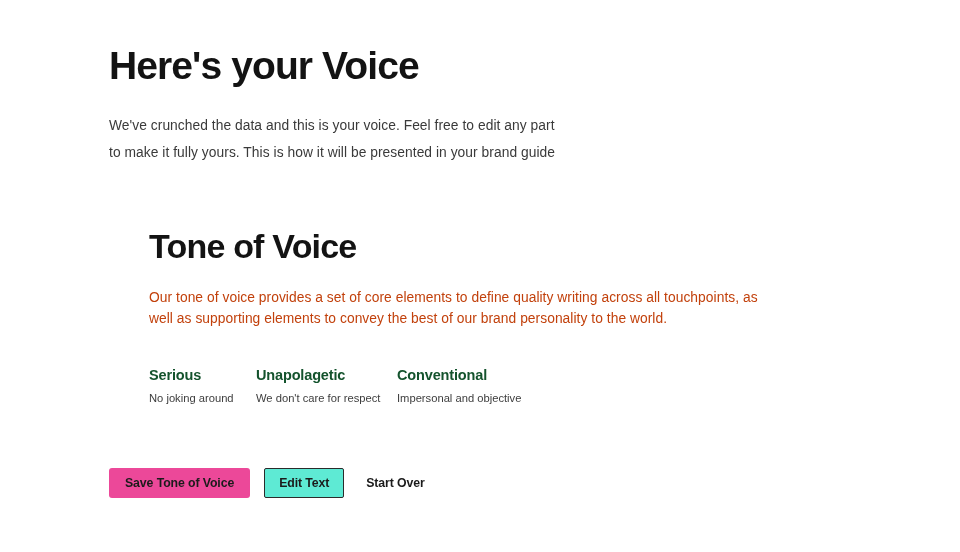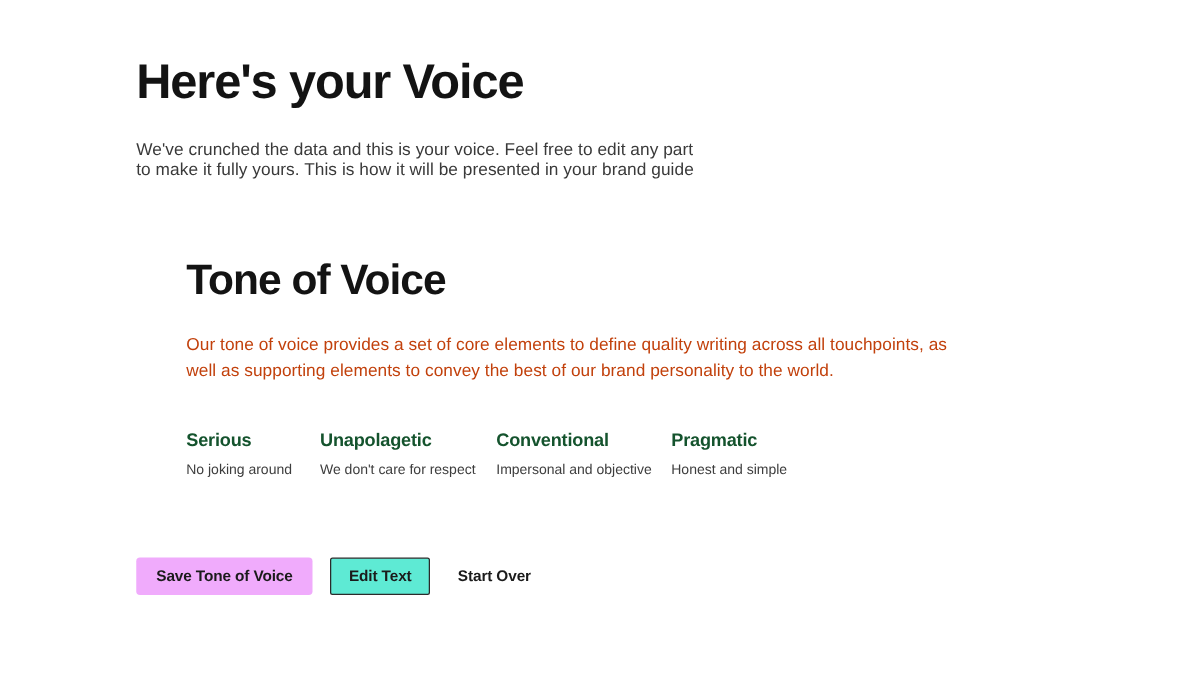--- a/index.html
+++ b/index.html
@@ -31,21 +31,21 @@
     font-size: 39px;
     font-weight: 700;
     letter-spacing: -0.9px;
     line-height: 1.12;
     margin: 0;
     color: #131313;
   }
   .intro-copy {
     margin: 24px 0 0 0;
     font-size: 13.8px;
-    line-height: 16px;
+    line-height: 27px;
     color: #3a3a3a;
     max-width: 450px;
     letter-spacing: 0.05px;
   }
 
   
   .tone-section {
     margin-top: 62px;
     margin-left: 40px;
   }
@@ -107,21 +107,21 @@
     font-size: 12.3px;
     font-weight: 700;
     letter-spacing: -0.1px;
     cursor: pointer;
     box-sizing: border-box;
     display: inline-flex;
     align-items: center;
     justify-content: center;
   }
   .btn-primary {
-    background: #f0abfc;
+    background: #ec4899;
     color: #1b1b1b;
     border: none;
     border-radius: 3px;
     height: 30px;
     padding: 0 16px;
   }
   .btn-secondary {
     background: #5eead4;
     color: #1b1b1b;
     border: 1.6px solid #2b2b2b;
@@ -163,24 +163,20 @@
       <div class="attribute">
         <div class="attribute-name">Unapolagetic</div>
         <div class="attribute-desc">We don't care for respect</div>
       </div>
 
       <div class="attribute">
         <div class="attribute-name">Conventional</div>
         <div class="attribute-desc">Impersonal and objective</div>
       </div>
 
-      <div class="attribute">
-        <div class="attribute-name">Pragmatic</div>
-        <div class="attribute-desc">Honest and simple</div>
-      </div>
 
     </div>
   </section>
 
   <div class="actions">
     <button class="btn btn-primary">Save Tone of Voice</button>
     <button class="btn btn-secondary">Edit Text</button>
     <button class="btn btn-text">Start Over</button>
   </div>
 

